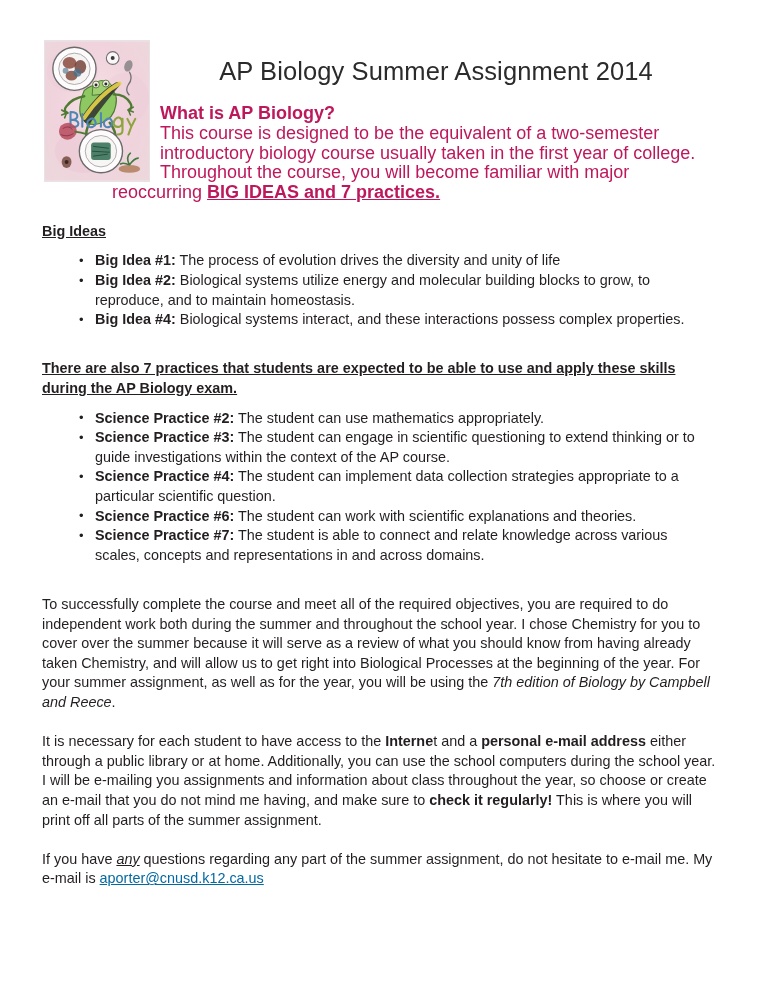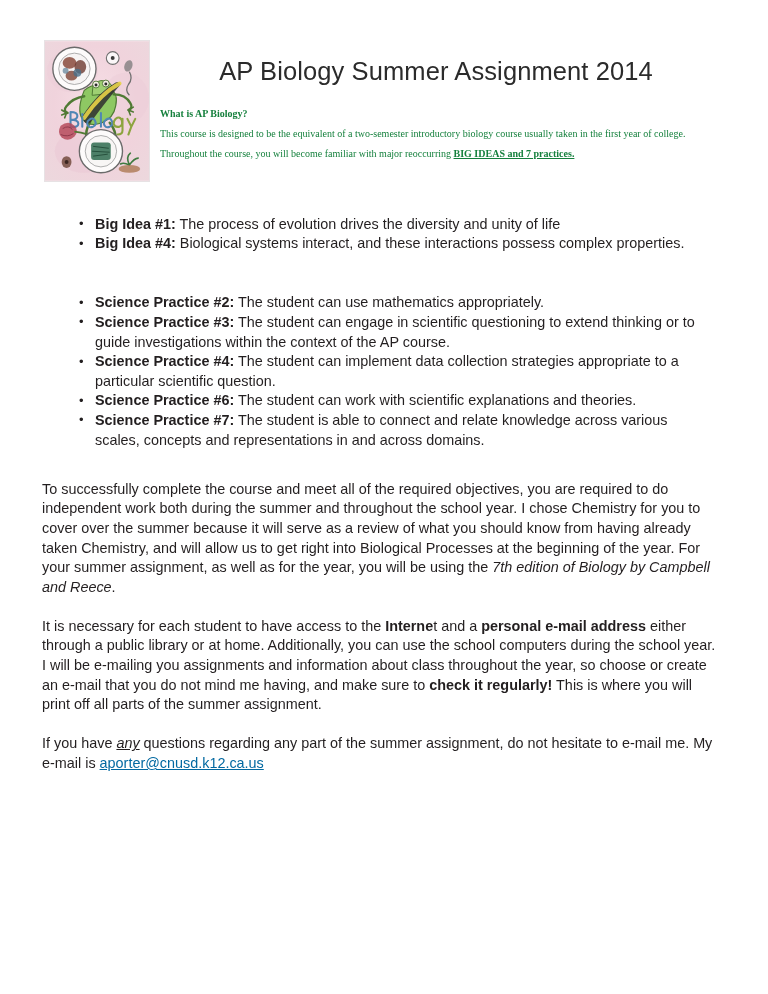--- a/index.html
+++ b/index.html
@@ -52,24 +52,23 @@
     letter-spacing: 0.1px;
     color: #2b2b2b;
     margin: 17px 0 0 0;
     text-align: center;
     padding-right: 10px;
     line-height: 1.15;
     font-family: "Liberation Sans", sans-serif;
   }
   .intro {
     margin: 18px 0 0 0;
-    font-size: 10px;
-    line-height: 19.6px;
-    color: #15803d;
-    font-family: Liberation Serif, serif;
+    font-size: 18px;
+    line-height: 19.6px;
+    color: #be185d;
   }
   .intro .q { font-weight: bold; }
 
   
   .body-block {
     padding: 0 46px 0 42px;
   }
   h2.section-head {
     font-size: 14.4px;
     line-height: 19.6px;
@@ -220,32 +219,39 @@
         <span>This course is designed to be the equivalent of a two-semester introductory biology course usually taken in the first year of college. Throughout the course, you will become familiar with major reoccurring </span><b class="bold"><u class="underline">BIG IDEAS and 7 practices.</u></b>
       </div>
     </div>
     <div style="clear:both"></div>
   </div>
 
   <div class="body-block">
 
     <div class="spacer-line"></div>
 
+    <div class="section-head-wrap">
+      <h2 class="section-head">Big Ideas</h2>
+    </div>
 
     <ul class="doc-list">
       <li>
         <span class="lbl">Big Idea #1:</span><span> The process of evolution drives the diversity and unity of life</span>
       </li>
       <li>
+        <span class="lbl">Big Idea #2:</span><span> Biological systems utilize energy and molecular building blocks to grow, to reproduce, and to maintain homeostasis.</span>
+      </li>
+      <li>
         <span class="lbl">Big Idea #4:</span><span> Biological systems interact, and these interactions possess complex properties.</span>
       </li>
     </ul>
 
     <div class="spacer-line"></div>
 
+    <div class="practice-head">There are also 7 practices that students are expected to be able to use and apply these skills during the AP Biology exam.</div>
 
     <ul class="doc-list">
       <li>
         <span class="lbl">Science Practice #2:</span><span> The student can use mathematics appropriately.</span>
       </li>
       <li>
         <span class="lbl">Science Practice #3:</span><span> The student can engage in scientific questioning to extend thinking or to guide investigations within the context of the AP course.</span>
       </li>
       <li>
         <span class="lbl">Science Practice #4:</span><span> The student can implement data collection strategies appropriate to a particular scientific question.</span>

